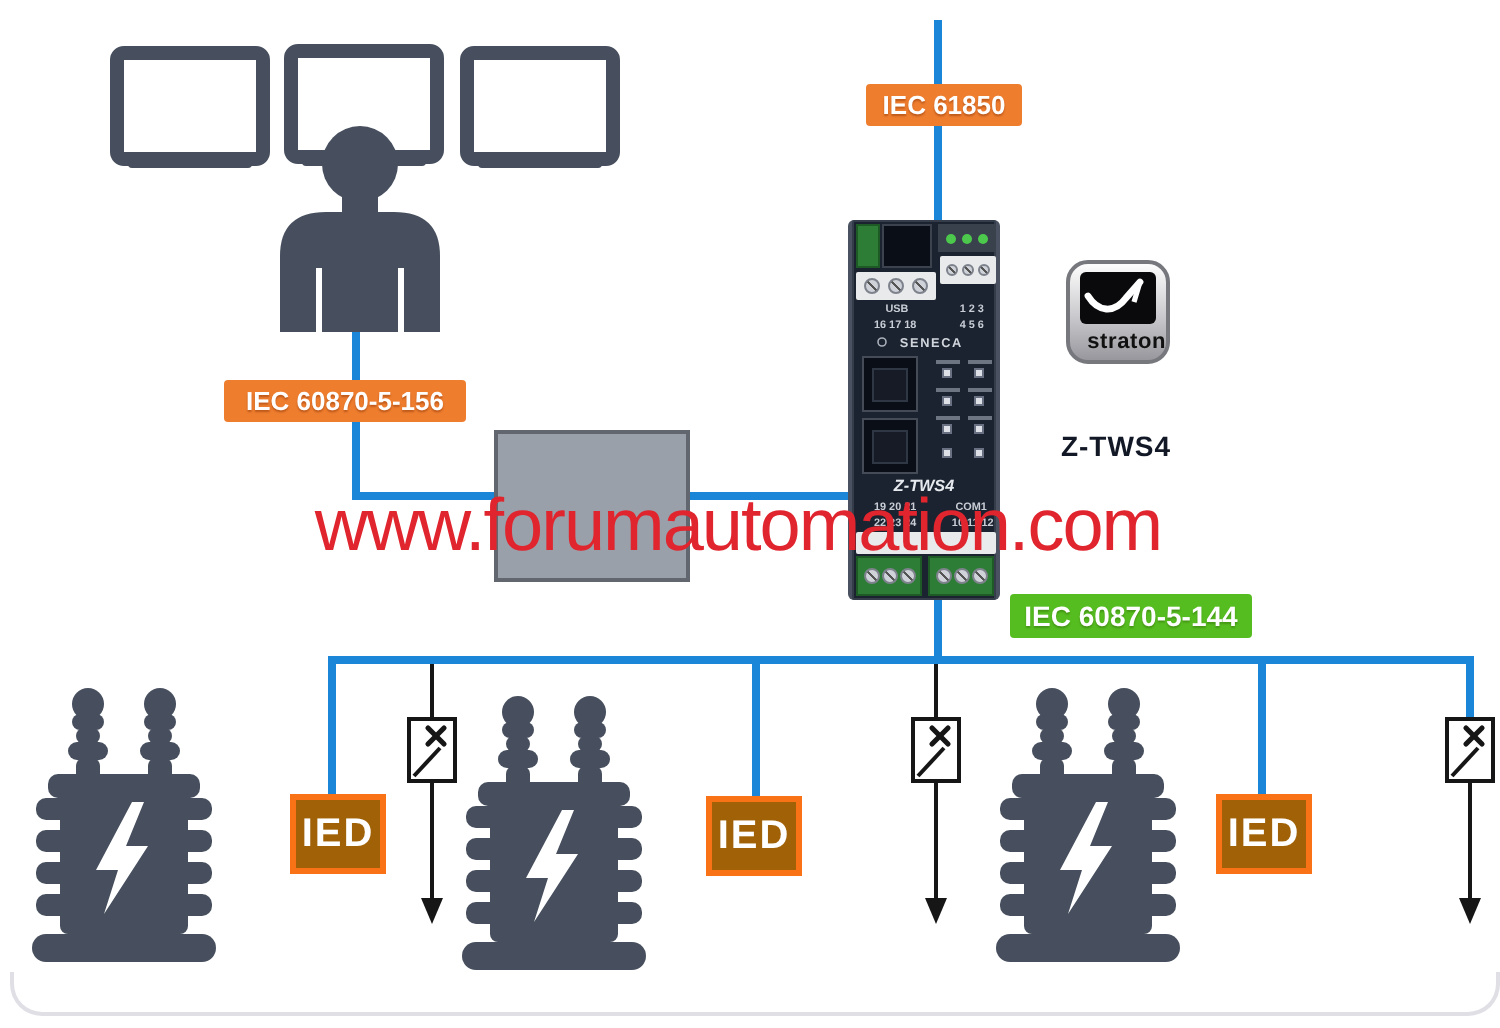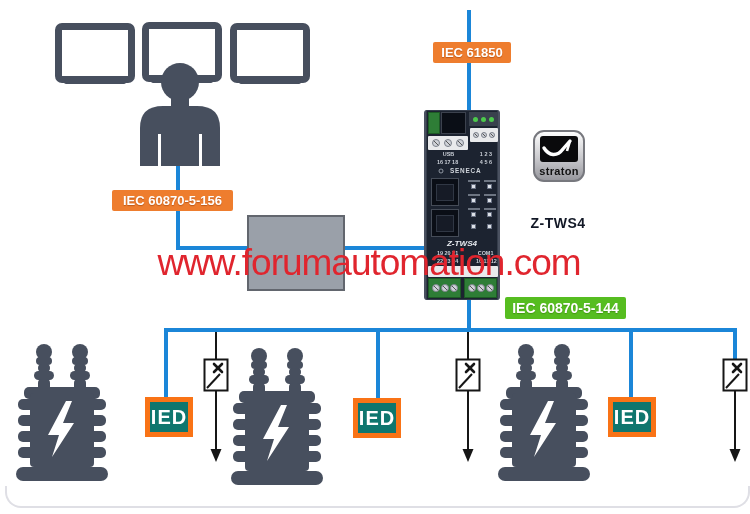--- a/index.html
+++ b/index.html
@@ -57,26 +57,26 @@
               color:#e6eaef;font-style:italic;font-weight:bold;font-size:9px;transform:scale(.9);}
   .dev .strip.mid{left:2px;top:156px;width:70px;height:11px;}
   .dev .gblk{top:168px;width:33px;height:20px;background:#2e7d36;border:1px solid #1d5a25;display:flex;
              align-items:center;justify-content:space-around;padding:0 2px;}
   .dev .gblk.l{left:2px;} .dev .gblk.r{left:38px;}
   
   .straton{position:absolute;left:533px;top:130px;width:52px;height:52px;border-radius:11px;
            background:linear-gradient(180deg,#fdfdfd 0%,#c9c9cd 55%,#97979d 100%);
            border:2px solid #77787e;z-index:3;box-sizing:border-box;}
   .straton .screen{position:absolute;left:5px;top:4px;width:38px;height:26px;background:#0a0a0c;border-radius:3px;}
-  .straton .txt{position:absolute;left:0;right:0;bottom:3px;text-align:center;font-size:11px;
+  .straton .txt{position:absolute;left:0;right:0;bottom:3px;text-align:right;font-size:11px;
                 font-weight:bold;color:#111;letter-spacing:.3px;}
   .ztws4-caption{position:absolute;left:520px;top:215px;width:76px;text-align:center;font-size:14px;
                  font-weight:bold;color:#121826;letter-spacing:.5px;z-index:3;}
   
-  .ied{position:absolute;width:48px;height:40px;background:#0f766e;border:5px solid #f97316;
+  .ied{position:absolute;width:48px;height:40px;background:#a16207;border:3px solid #f97316;
        color:#fff;font-weight:bold;font-size:20px;letter-spacing:1px;display:flex;align-items:center;
        justify-content:center;z-index:3;box-sizing:border-box;}
   
   .tx-svg{position:absolute;width:96px;height:140px;z-index:2;}
   .sw-svg{position:absolute;width:26px;height:104px;z-index:2;}
   
   .watermark{position:absolute;left:0;right:12px;top:242px;text-align:center;z-index:6;
              color:#e0252e;font-size:37px;letter-spacing:-1px;font-weight:normal;pointer-events:none;}
   
   .card-edge{position:absolute;left:5px;right:0px;bottom:6px;height:20px;border:2px solid #dfdfe5;

